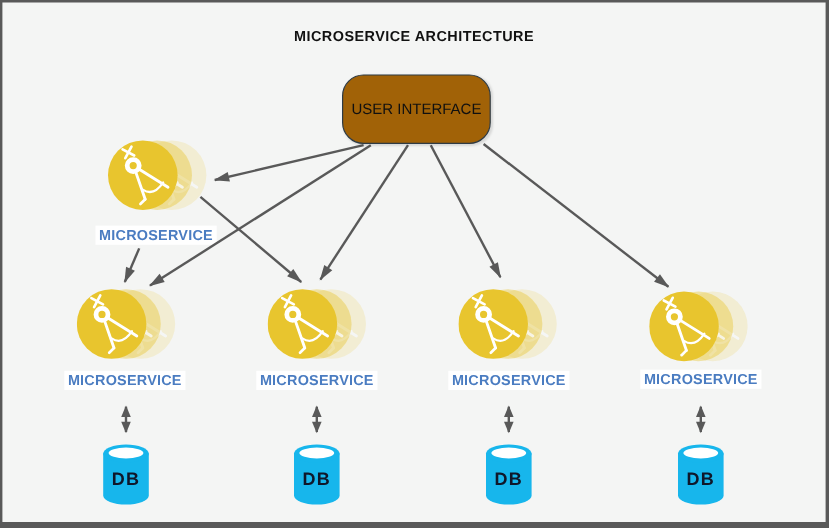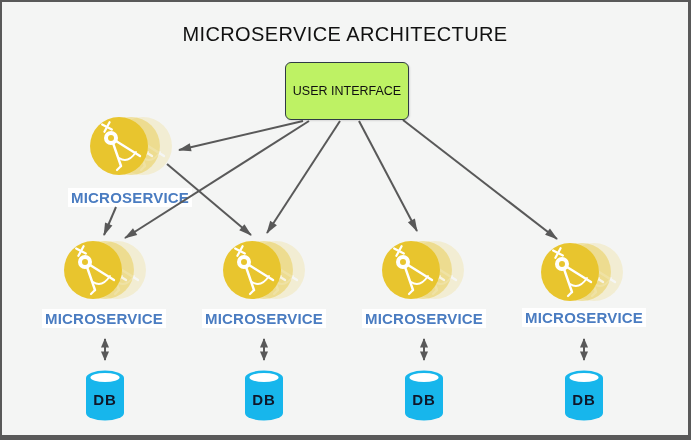--- a/index.html
+++ b/index.html
@@ -3,32 +3,32 @@
 <meta charset="utf-8">
 <style>
   html,body{margin:0;padding:0;background:#e9e9e9;font-family:"Liberation Sans",sans-serif;}
   #canvas{
     position:relative;width:691px;height:440px;box-sizing:border-box;
     background:#f4f5f4;overflow:hidden;
     border:2px solid #595959;border-right-width:3px;border-bottom-width:5px;
   }
   .title{
     position:absolute;top:21px;left:50%;transform:translateX(-50%);
-    font-size:20px;font-weight:normal;color:#111;letter-spacing:.4px;white-space:nowrap;
+    font-size:12px;font-weight:bold;color:#111;letter-spacing:.4px;white-space:nowrap;
   }
   .ui-box{
     position:absolute;left:283px;top:60px;width:124px;height:58px;box-sizing:border-box;
-    background:#bef264;border:1.5px solid #2f3b44;border-radius:6px;
+    background:#a16207;border:1.5px solid #2f3b44;border-radius:18px;
     display:flex;align-items:center;justify-content:center;
     font-size:12.5px;color:#101010;box-shadow:1px 1px 2px rgba(0,0,0,.12);
   }
   .ms-node{position:absolute;width:84px;height:60px;}
   .ms-label{
     position:absolute;transform:translateX(-50%);
-    font-size:15px;font-weight:bold;color:#4a7cc1;letter-spacing:.2px;
+    font-size:12px;font-weight:bold;color:#4a7cc1;letter-spacing:.2px;
     background:#ffffff;padding:1px 3px;white-space:nowrap;
   }
   .db{position:absolute;top:367px;width:40px;height:53px;}
   .db-text{
     position:absolute;left:0;top:22px;width:100%;text-align:center;
     font-size:15px;font-weight:bold;color:#0f172a;letter-spacing:1px;
   }
   svg.arrows{position:absolute;left:0;top:0;pointer-events:none;}
   .defs-holder{position:absolute;width:0;height:0;overflow:hidden;}
 </style>

